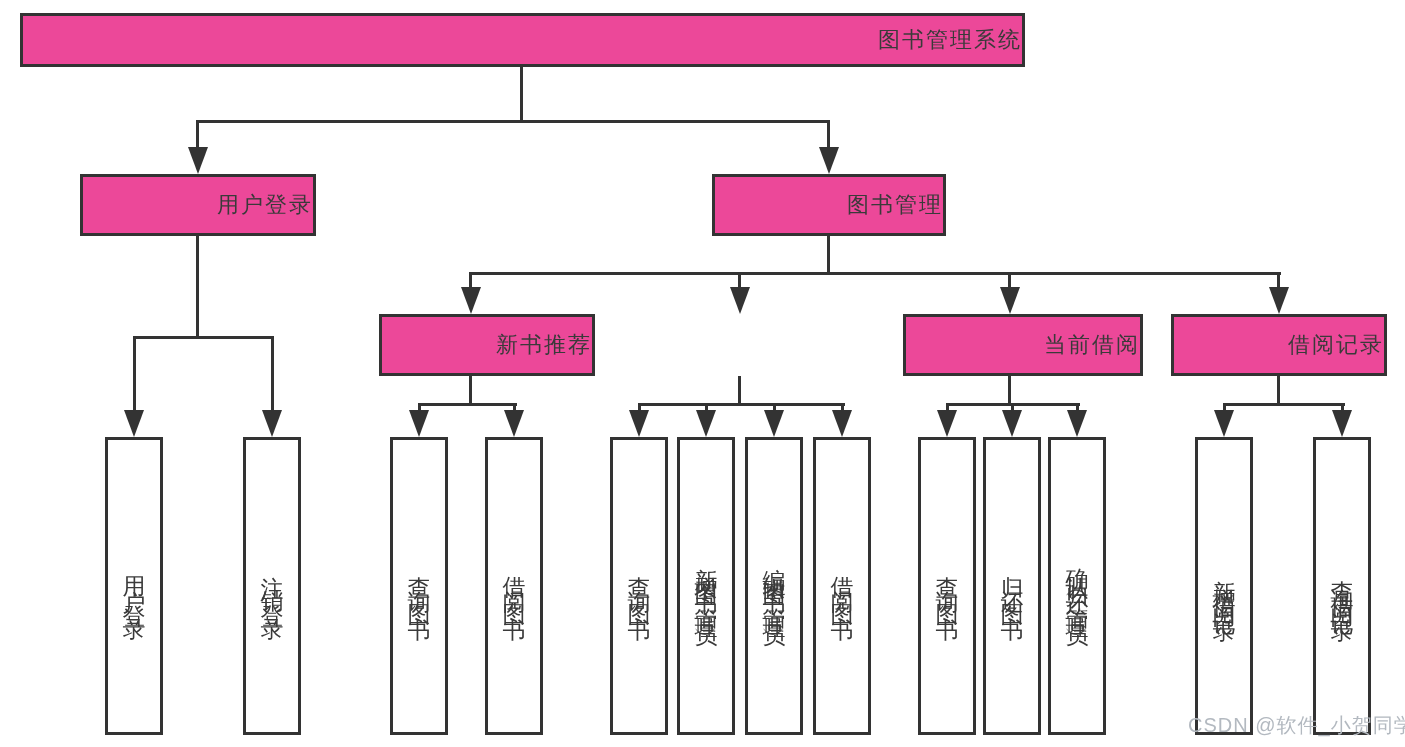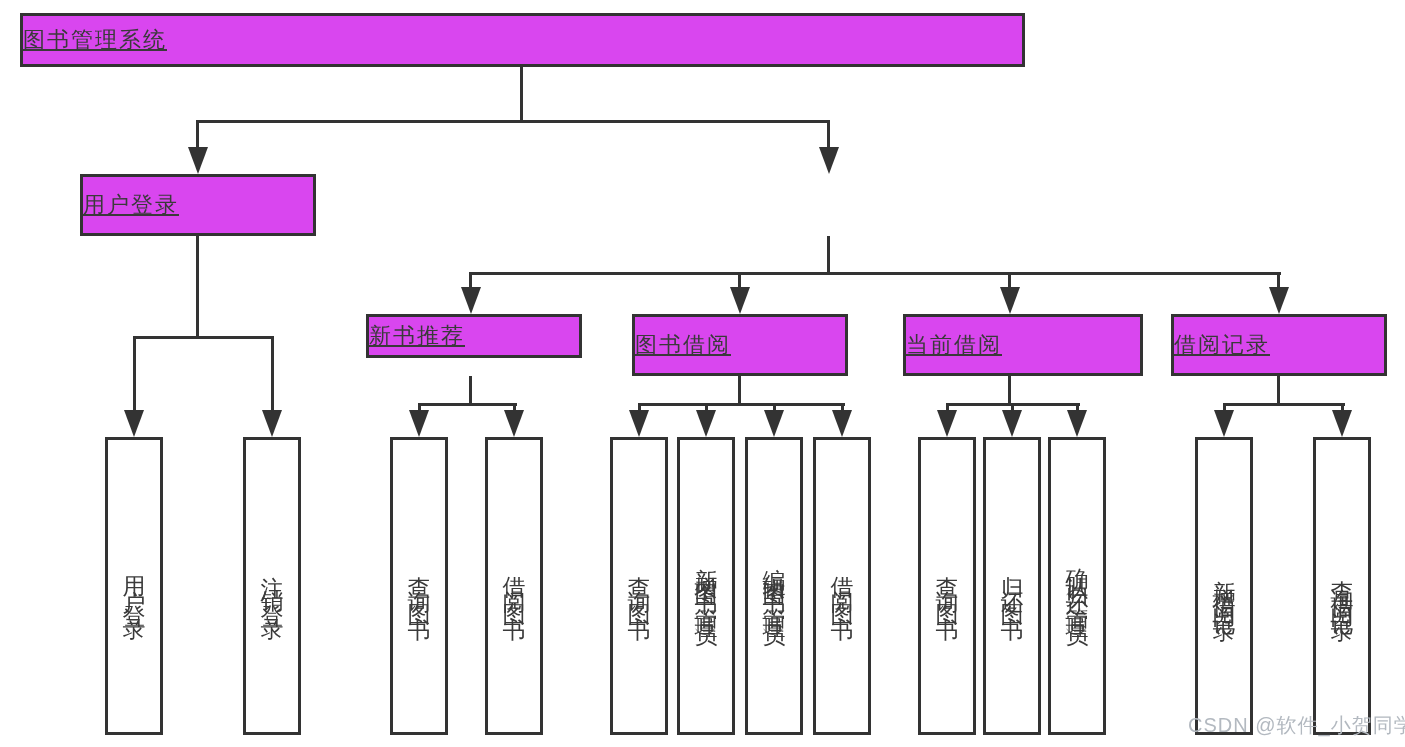--- a/index.html
+++ b/index.html
@@ -1,24 +1,23 @@
 <!DOCTYPE html>
 <html><head>
 <meta charset="utf-8">
 <style>
   html,body{margin:0;padding:0;background:#fff;}
   .canvas{
     position:relative;width:1405px;height:747px;background:#ffffff;overflow:hidden;
     font-family:"Liberation Sans",sans-serif;color:#3a3a3a;
   }
   .box{
-    position:absolute;box-sizing:border-box;background:#d946ef;
-    border:3px solid #333333;display:flex;align-items:center;justify-content:flex-start;
+    position:absolute;box-sizing:border-box;background:#ec4899;
+    border:3px solid #333333;display:flex;align-items:center;justify-content:flex-end;
     z-index:2;
-    text-decoration:underline;
   }
   .box .lbl{font-size:22px;letter-spacing:2px;color:#3a3a3a;white-space:nowrap;}
   .leaf{
     position:absolute;box-sizing:border-box;background:#ffffff;
     border:3px solid #333333;display:flex;align-items:center;justify-content:center;
     z-index:2;top:437px;width:58px;height:298px;
   }
   .leaf .vlbl{
     writing-mode:vertical-rl;font-size:23px;letter-spacing:14px;
     color:#3a3a3a;line-height:1;white-space:nowrap;
@@ -42,28 +41,28 @@
 <div class="canvas">
 
   <div class="box" style="left:20px;top:13px;width:1005px;height:54px">
     <span class="lbl">图书管理系统</span>
   </div>
 
   <div class="box" style="left:80px;top:174px;width:236px;height:62px">
     <span class="lbl">用户登录</span>
   </div>
 
+  <div class="box" style="left:712px;top:174px;width:234px;height:62px">
+    <span class="lbl">图书管理</span>
+  </div>
 
-  <div class="box" style="left:366px;top:314px;width:216px;height:44px">
+  <div class="box" style="left:379px;top:314px;width:216px;height:62px">
     <span class="lbl">新书推荐</span>
   </div>
 
-  <div class="box" style="left:632px;top:314px;width:216px;height:62px">
-    <span class="lbl">图书借阅</span>
-  </div>
 
   <div class="box" style="left:903px;top:314px;width:240px;height:62px">
     <span class="lbl">当前借阅</span>
   </div>
 
   <div class="box" style="left:1171px;top:314px;width:216px;height:62px">
     <span class="lbl">借阅记录</span>
   </div>
 
   <div class="leaf" style="left:105px">

